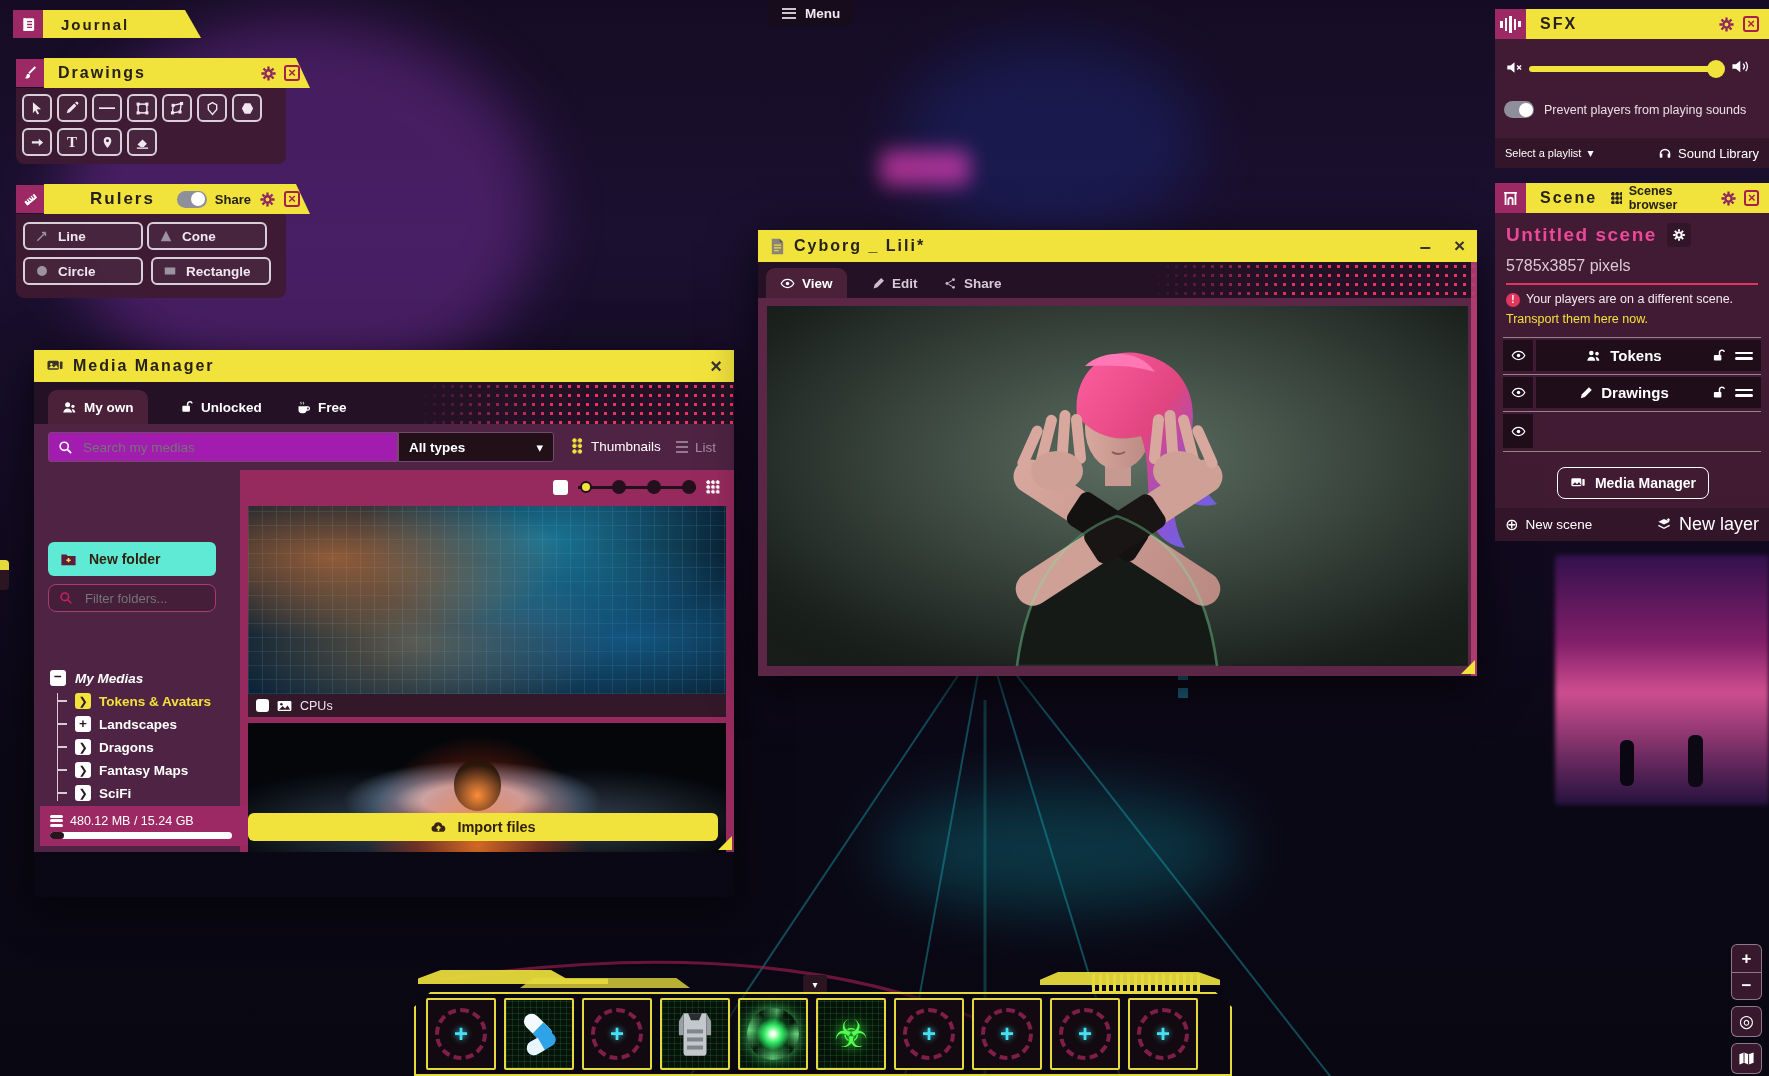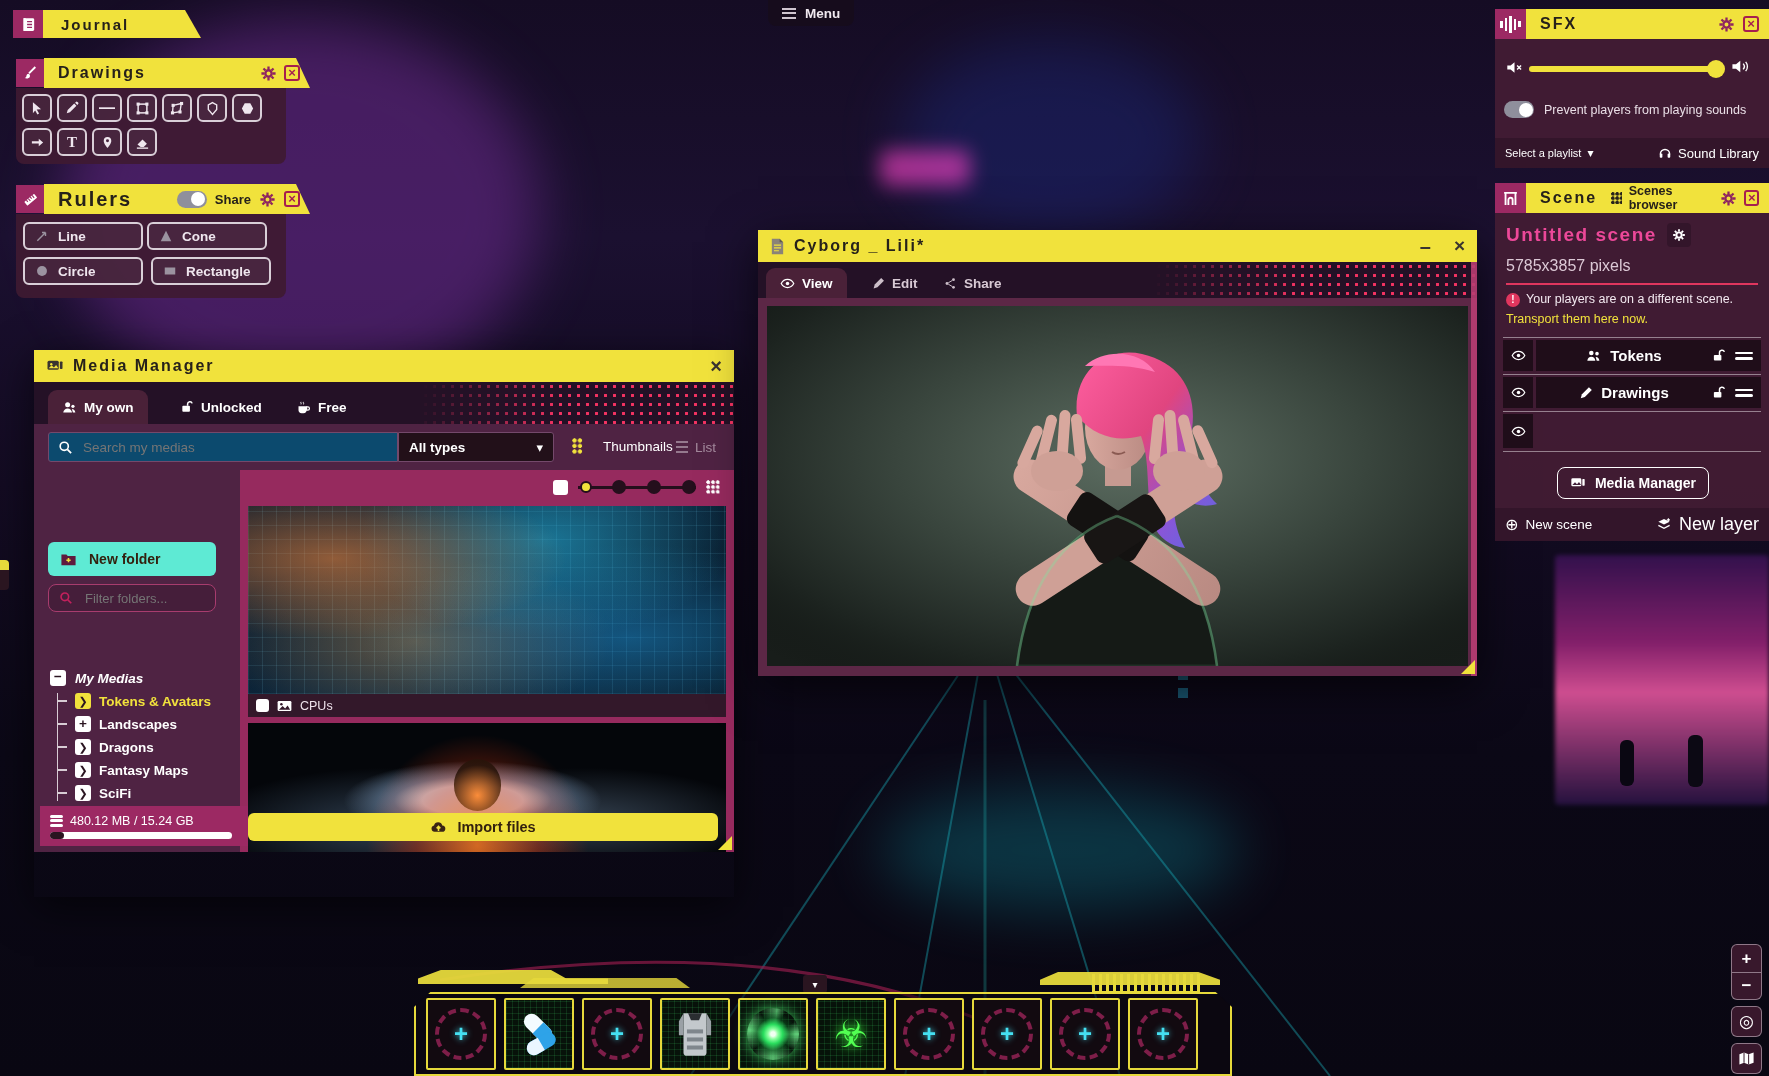--- a/index.html
+++ b/index.html
@@ -202,21 +202,21 @@
 
   <div class="chip" style="left:16px;top:185px;width:28px;height:28px;">
     <svg class="i" width="17" height="17" viewBox="0 0 24 24" transform="rotate(-40)">
         <rect x="3" y="9" width="18" height="7" rx="1" fill="#fff"></rect>
         <g stroke="#9c2963" stroke-width="1.6">
           <path d="M7 9v3M10.5 9v4.5M14 9v3M17.5 9v4.5"></path>
         </g>
       </svg>
   </div>
   <div class="ybar" style="left:44px;top:184px;width:242px;height:30px;clip-path:polygon(0 0,calc(100% - 14px) 0,100% 100%,0 100%);padding:0 10px 0 14px;gap:8px;">
-    <span class="techno" style="font-size:20px;">Rulers</span>
+    <span class="techno" style="font-size:17px;margin-left:32px;">Rulers</span>
     <span class="sp"></span>
     <span class="toggle"></span>
     <span style="font-weight:700;font-size:13px;">Share</span>
     <span class="gear">
         <svg viewBox="0 0 24 24">
           <circle cx="12" cy="12" r="4.5" fill="none" stroke="currentColor" stroke-width="3.4"></circle>
           <g stroke="currentColor" stroke-width="3.2">
             <path d="M12 2v4M12 18v4M2 12h4M18 12h4M4.9 4.9l2.9 2.9M16.2 16.2l2.9 2.9M19.1 4.9l-2.9 2.9M7.8 16.2l-2.9 2.9"></path>
           </g>
         </svg>
@@ -288,31 +288,31 @@
         <svg class="i" width="15" height="15" viewBox="0 0 24 24">
             <path d="M4 10h13v6a5 5 0 01-5 5H9a5 5 0 01-5-5z" fill="#fff"></path>
             <path d="M17 11h2a2.5 2.5 0 010 5h-2z" fill="none" stroke="#fff" stroke-width="2"></path>
             <path d="M8 3c-1 1.5 1 2.5 0 4M12 3c-1 1.5 1 2.5 0 4" stroke="#fff" stroke-width="1.6" fill="none"></path>
           </svg>
         <span style="color:#fff;">Free</span>
       </div>
     </div>
     <div style="position:absolute;left:0;top:74px;width:100%;height:428px;background:#4f2343;">
 
-      <input style="position: absolute; left: 14px; top: 8px; width: 350px; height: 30px; background: #0c4a6e; border: 1px solid rgb(116, 73, 107); border-radius: 3px 0px 0px 3px; color: rgb(203, 183, 198); padding: 0px 10px 0px 34px; font-size: 13.5px; box-sizing: border-box;" placeholder="Search my medias">
+      <input style="position: absolute; left: 14px; top: 8px; width: 350px; height: 30px; background: #a21caf; border: 1px solid rgb(116, 73, 107); border-radius: 3px 0px 0px 3px; color: rgb(203, 183, 198); padding: 0px 10px 0px 34px; font-size: 13.5px; box-sizing: border-box;" placeholder="Search my medias">
       <svg class="i" width="15" height="15" viewBox="0 0 24 24" style="position:absolute;left:24px;top:16px;">
           <circle cx="10" cy="10" r="6.5" fill="none" stroke="#fff" stroke-width="2.6"></circle>
           <path d="M15 15l6 6" stroke="#fff" stroke-width="2.8"></path>
         </svg>
       <div style="position:absolute;left:364px;top:8px;width:156px;height:30px;background:#221019;border:1px solid #74496b;border-left:1px solid #74496b;border-radius:0 3px 3px 0;display:flex;align-items:center;padding:0 10px;box-sizing:border-box;">
         <b style="font-size:13.5px;color:#fff;">All types</b>
         <span class="sp"></span>
         <span style="color:#fff;font-size:13px;">▾</span>
       </div>
-      <div style="position:absolute;left:538px;top:14px;display:flex;align-items:center;gap:20px;">
+      <div style="position:absolute;left:538px;top:14px;display:flex;align-items:center;gap:8px;">
         <span style="width:11px;height:16px;background:radial-gradient(circle at 2.4px 2.4px,#f1e23c 1.9px,transparent 2.3px);background-size:5.5px 5.5px;"></span>
         <span style="font-size:13.5px;color:#fff;">Thumbnails</span>
       </div>
       <div style="position:absolute;left:642px;top:14px;display:flex;align-items:center;gap:7px;opacity:.55;">
         <span style="display:inline-block;width:12px;">
             <i style="display:block;height:2px;background:#cfc0cc;margin:3px 0;"></i>
             <i style="display:block;height:2px;background:#cfc0cc;margin:3px 0;"></i>
             <i style="display:block;height:2px;background:#cfc0cc;margin:3px 0;"></i>
           </span>
         <span style="font-size:13.5px;color:#e7dbe4;">List</span>

